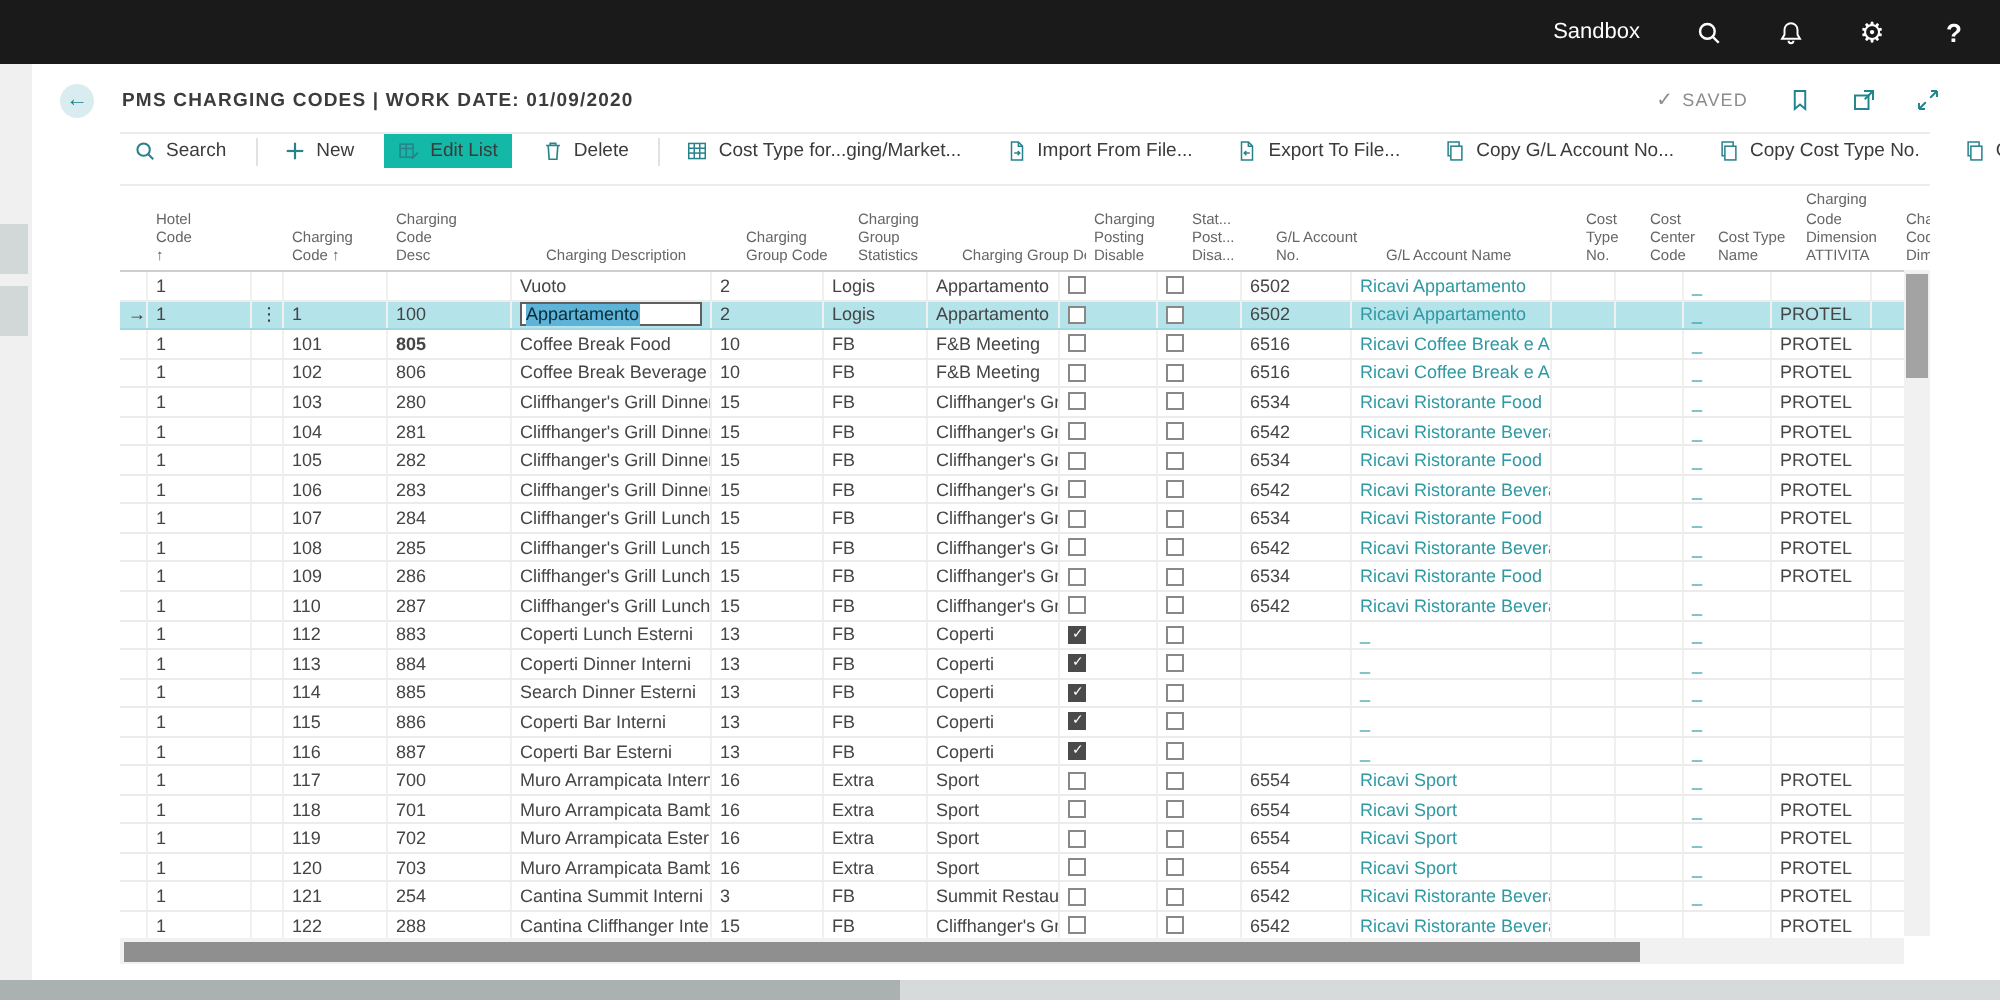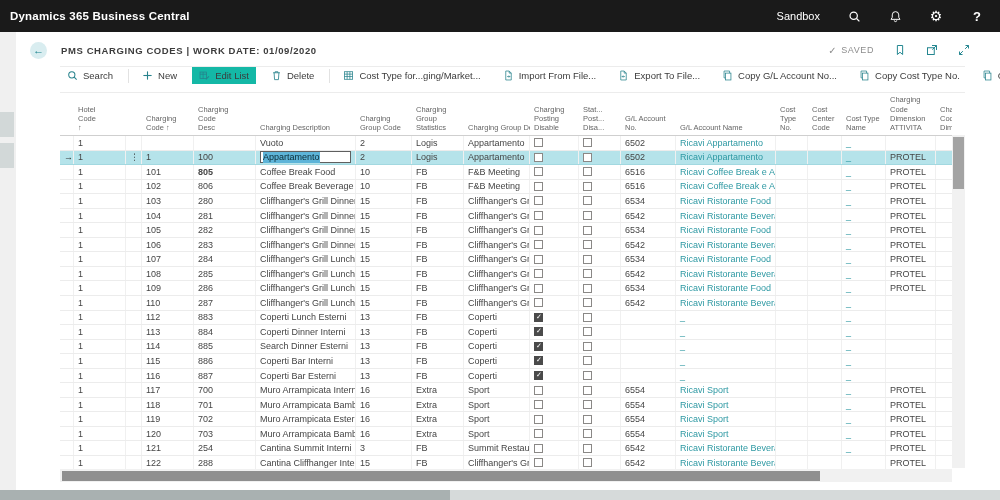--- a/index.html
+++ b/index.html
@@ -61,21 +61,20 @@
   .hthumb{position:absolute;left:2px;top:1.5px;width:758px;height:10px;background:#8f8f8f;}
   
   .bottom-strip{position:absolute;left:0;top:490px;width:1000px;height:10px;display:flex;}
   .bs-left{width:450px;height:10px;background:#a9b1b1;}
   .bs-right{flex:1;height:10px;background:#d6dada;}
 </style>
 </head>
 <body>
 
 <div class="topbar">
-  <div class="brand">Dynamics 365 Business Central</div>
   <div class="topbar-right">
     <span style="font-size:11px;">Sandbox</span>
     <span class="tb-icon">
       <svg viewBox="0 0 16 16" fill="none" stroke="currentColor" stroke-width="1.5">
           <circle cx="7" cy="7" r="4.5"></circle>
           <line x1="10.5" y1="10.5" x2="14" y2="14"></line>
         </svg>
     </span>
     <span class="tb-icon">
       <svg viewBox="0 0 16 16" fill="none" stroke="currentColor" stroke-width="1.2">
@@ -233,21 +232,21 @@
       <div class="hc" style="width: 14px;"></div>
       <div class="hc" style="width: 52px;">Hotel
 Code
 ↑</div>
       <div class="hc" style="width: 16px;"></div>
       <div class="hc" style="width: 52px;">Charging
 Code ↑</div>
       <div class="hc" style="width: 62px;">Charging
 Code
 Desc</div>
-      <div class="hc" style="width: 100px;">Charging Description</div>
+      <div class="hc" style="width: 100px; margin-left: 13px;">Charging Description</div>
       <div class="hc" style="width: 56px;">Charging
 Group Code</div>
       <div class="hc" style="width: 52px;">Charging
 Group
 Statistics</div>
       <div class="hc" style="width: 66px;">Charging Group Desc</div>
       <div class="hc" style="width: 49px;">Charging
 Posting
 Disable</div>
       <div class="hc" style="width: 42px;">Stat...

